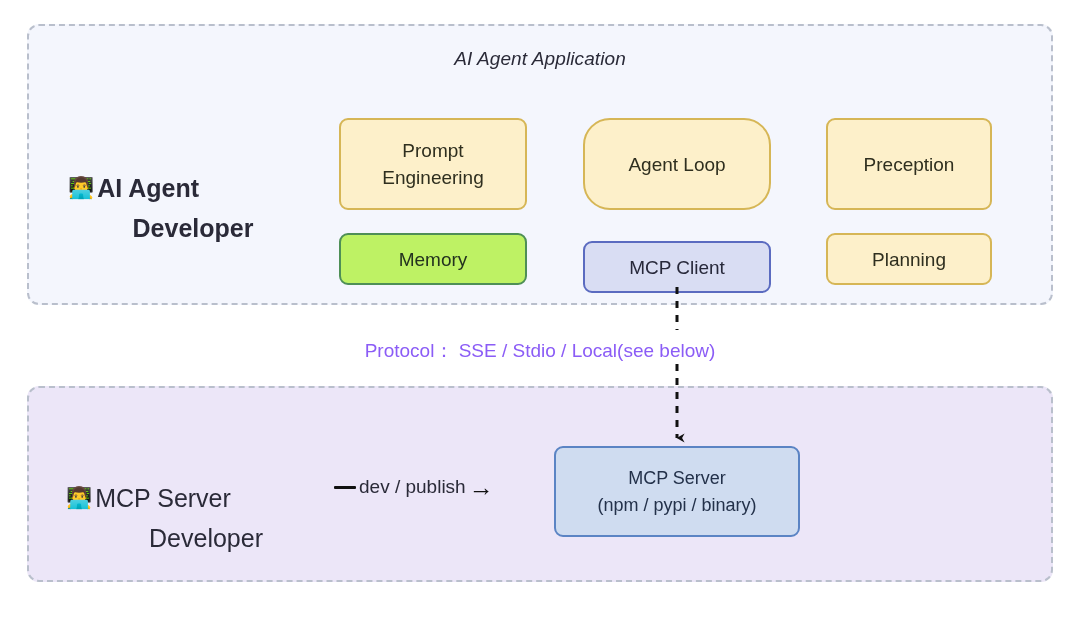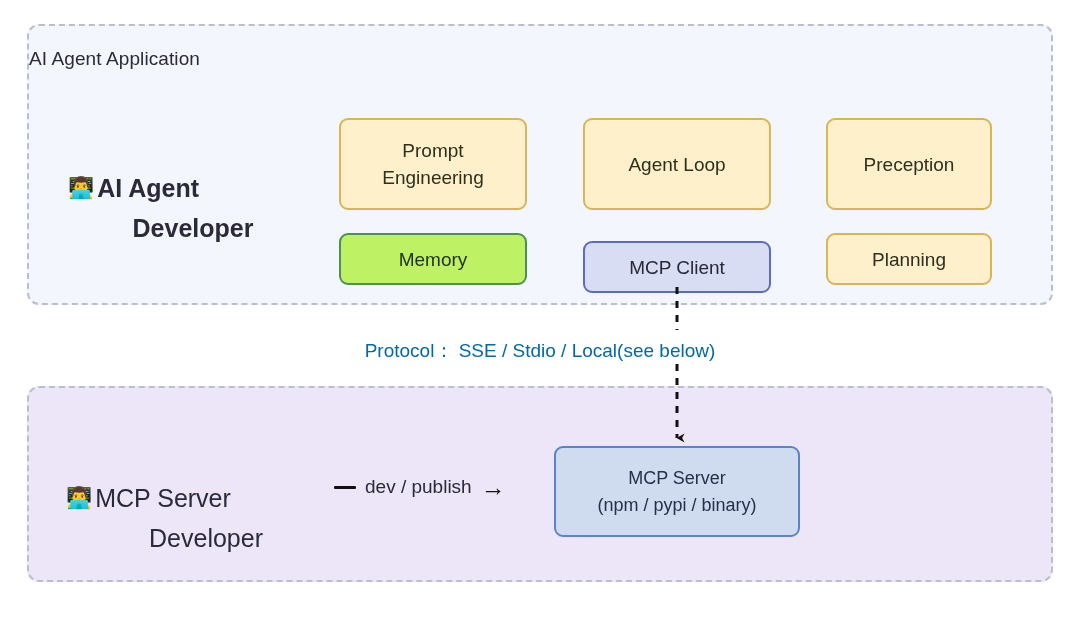--- a/index.html
+++ b/index.html
@@ -43,24 +43,25 @@
     width: 1026px;
     height: 196px;
     background: #ece6f8;
   }
 
   .panel-title {
     position: absolute;
     top: 22px;
     left: 0;
     width: 100%;
-    text-align: left;
+    text-align: center;
     font-size: 19px;
     color: #2a2a38;
     letter-spacing: 0.1px;
+    font-style: italic;
   }
 
   
   .role-label {
     position: absolute;
     font-size: 25px;
     line-height: 40px;
     color: #2a2a38;
     white-space: pre-line;
   }
@@ -113,21 +114,21 @@
   .node.serverblue {
     background: #cfdcf0;
     border: 2px solid #5b84c4;
     color: #23314a;
     font-size: 18px;
     line-height: 27px;
   }
 
   
   #node-prompt   { left: 339px; top: 118px; width: 188px; height: 92px; }
-  #node-loop     { left: 583px; top: 118px; width: 188px; height: 92px; }
+  #node-loop     { left: 583px; top: 118px; width: 188px; height: 92px; border-radius: 27px; }
   #node-perception { left: 826px; top: 118px; width: 166px; height: 92px; }
   
   #node-memory   { left: 339px; top: 233px; width: 188px; height: 52px; }
   #node-mcpclient{ left: 583px; top: 233px; width: 188px; height: 52px; margin-top: 8px; }
   #node-planning { left: 826px; top: 233px; width: 166px; height: 52px; }
   
   #node-mcpserver{ left: 554px; top: 446px; width: 246px; height: 91px; }
 
   
   #connector {
@@ -140,38 +141,38 @@
   }
 
   
   #protocol-label {
     position: absolute;
     top: 338px;
     left: 0;
     width: 1080px;
     text-align: center;
     font-size: 19px;
-    color: #0369a1;
+    color: #8b5cf6;
     background: transparent;
   }
   #protocol-label .proto-inner {
     display: inline-block;
     background: #ffffff;
     padding: 0 8px;
   }
 
   
   #dev-publish {
     position: absolute;
     left: 334px;
     top: 470px;
     height: 34px;
     display: flex;
     align-items: center;
-    gap: 9px;
+    gap: 3px;
     font-size: 19px;
     color: #2a2a38;
   }
   .edge-dash {
     display: inline-block;
     width: 22px;
     height: 3px;
     background: #111;
     border-radius: 1px;
   }

